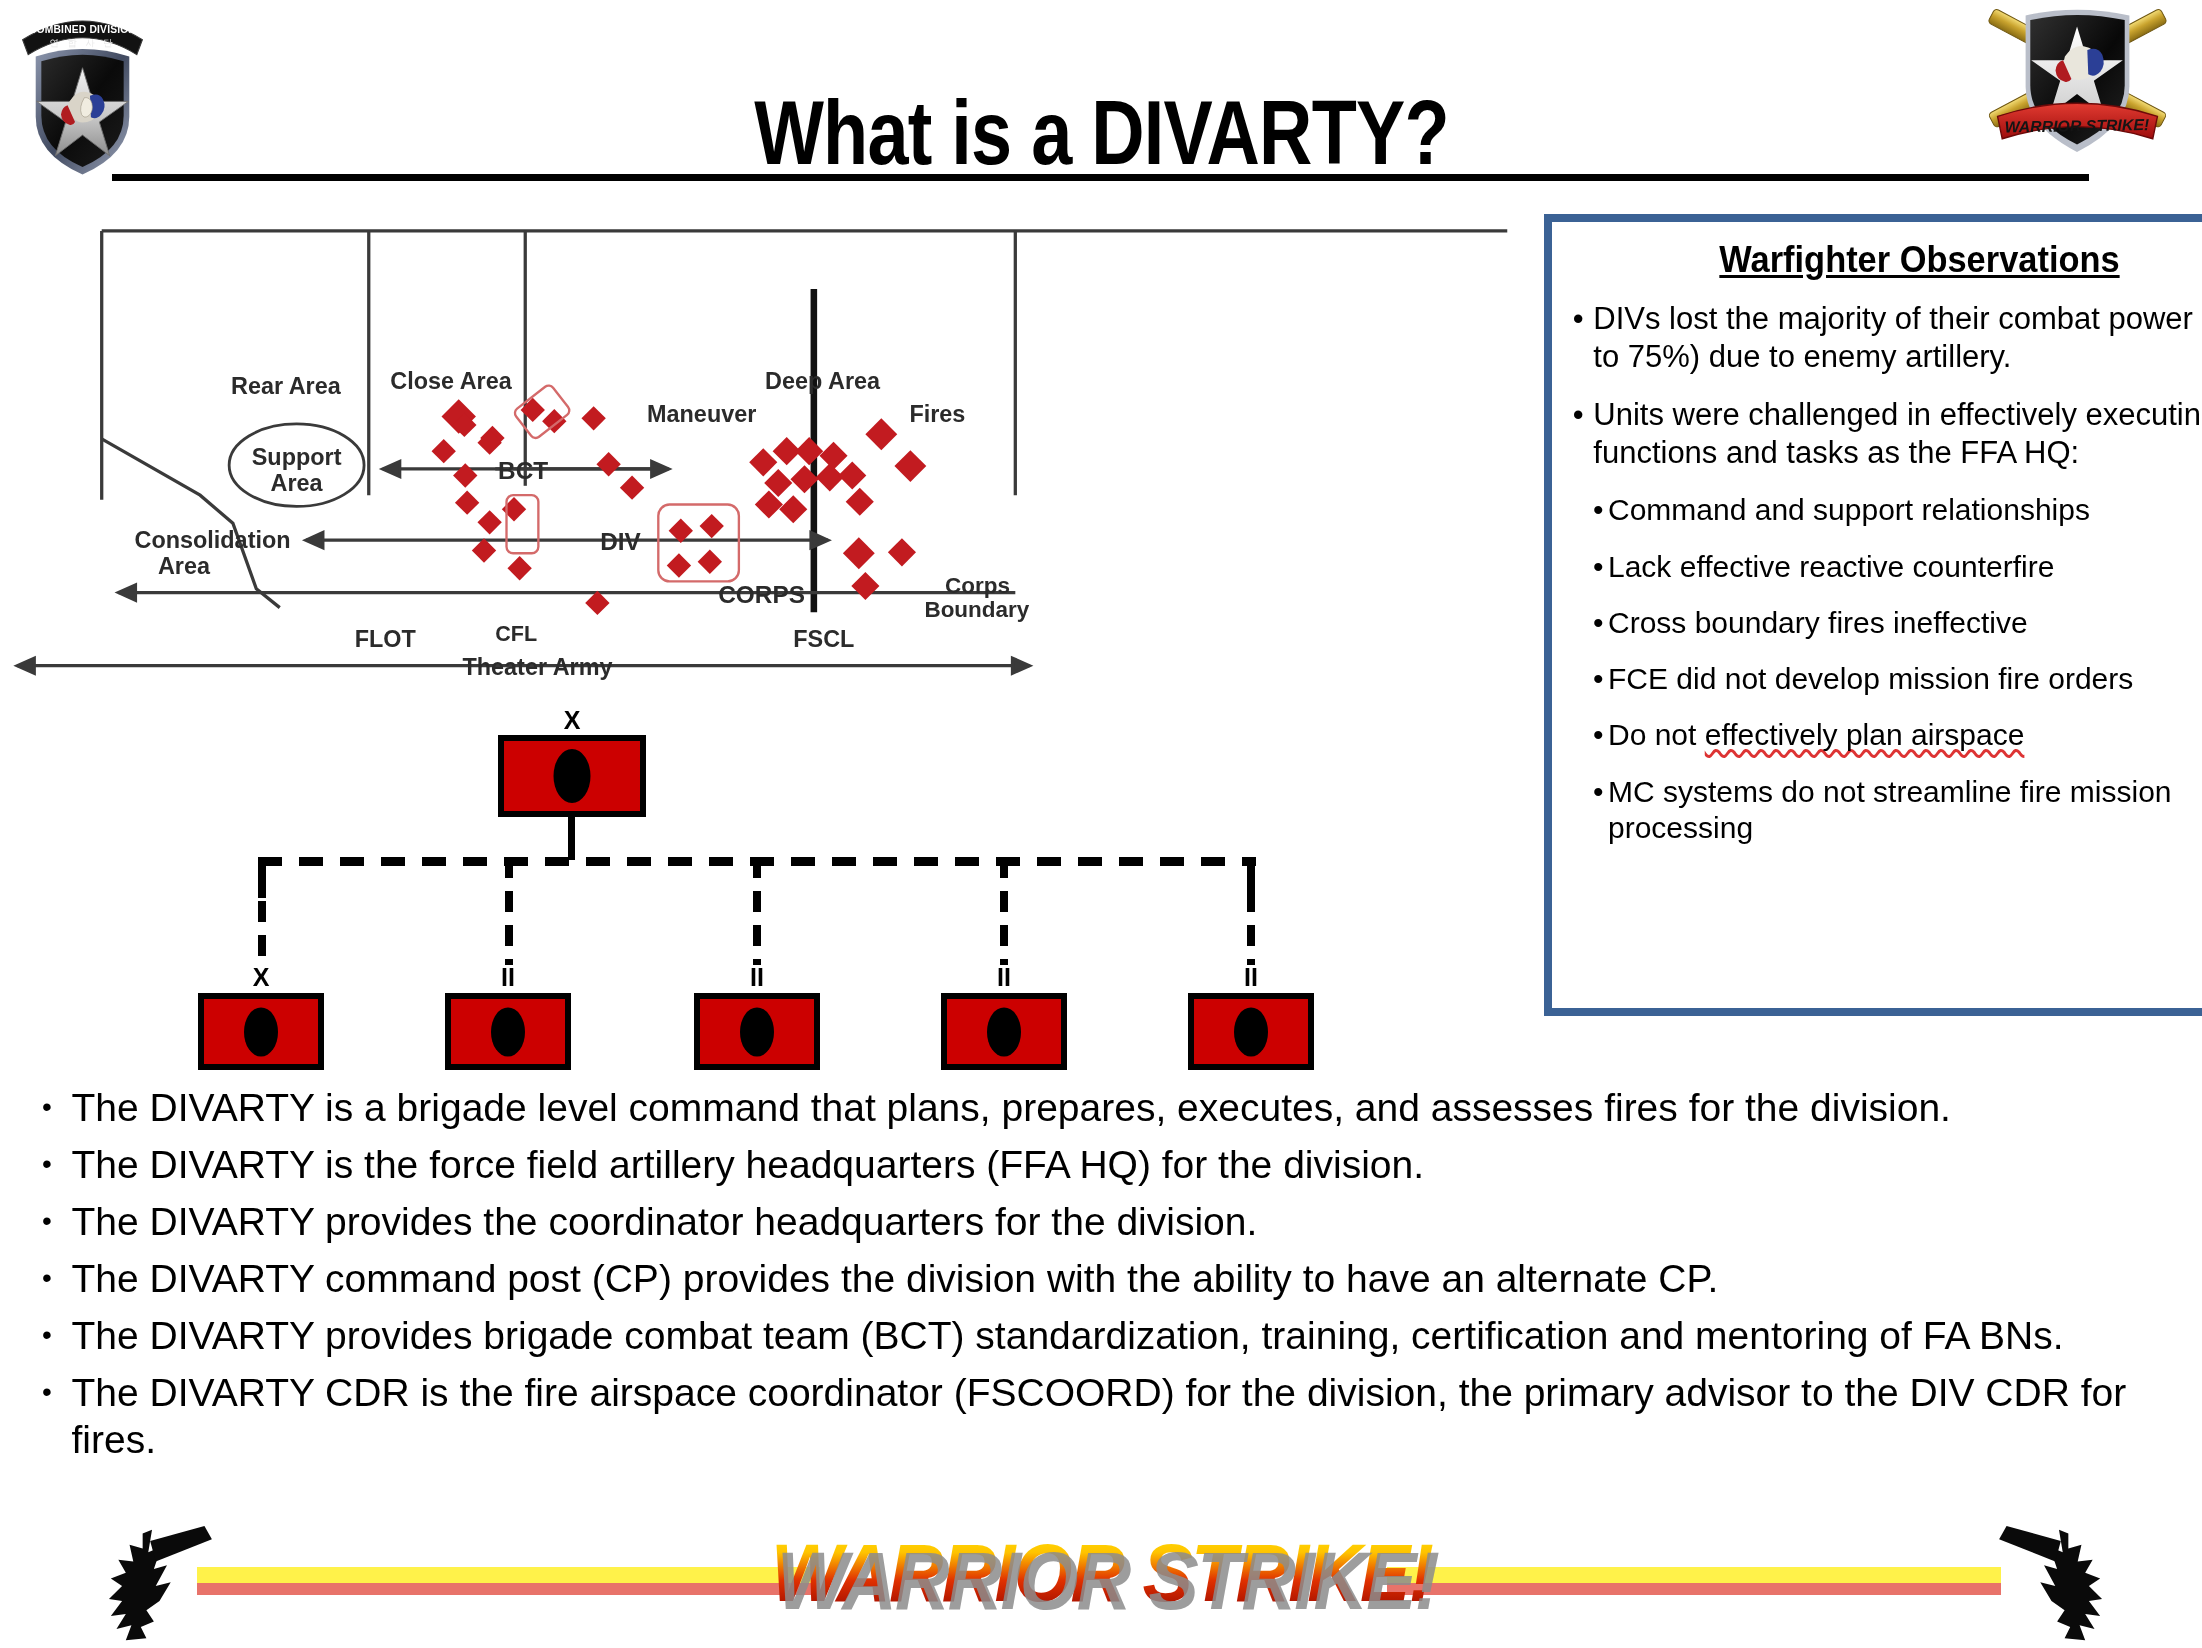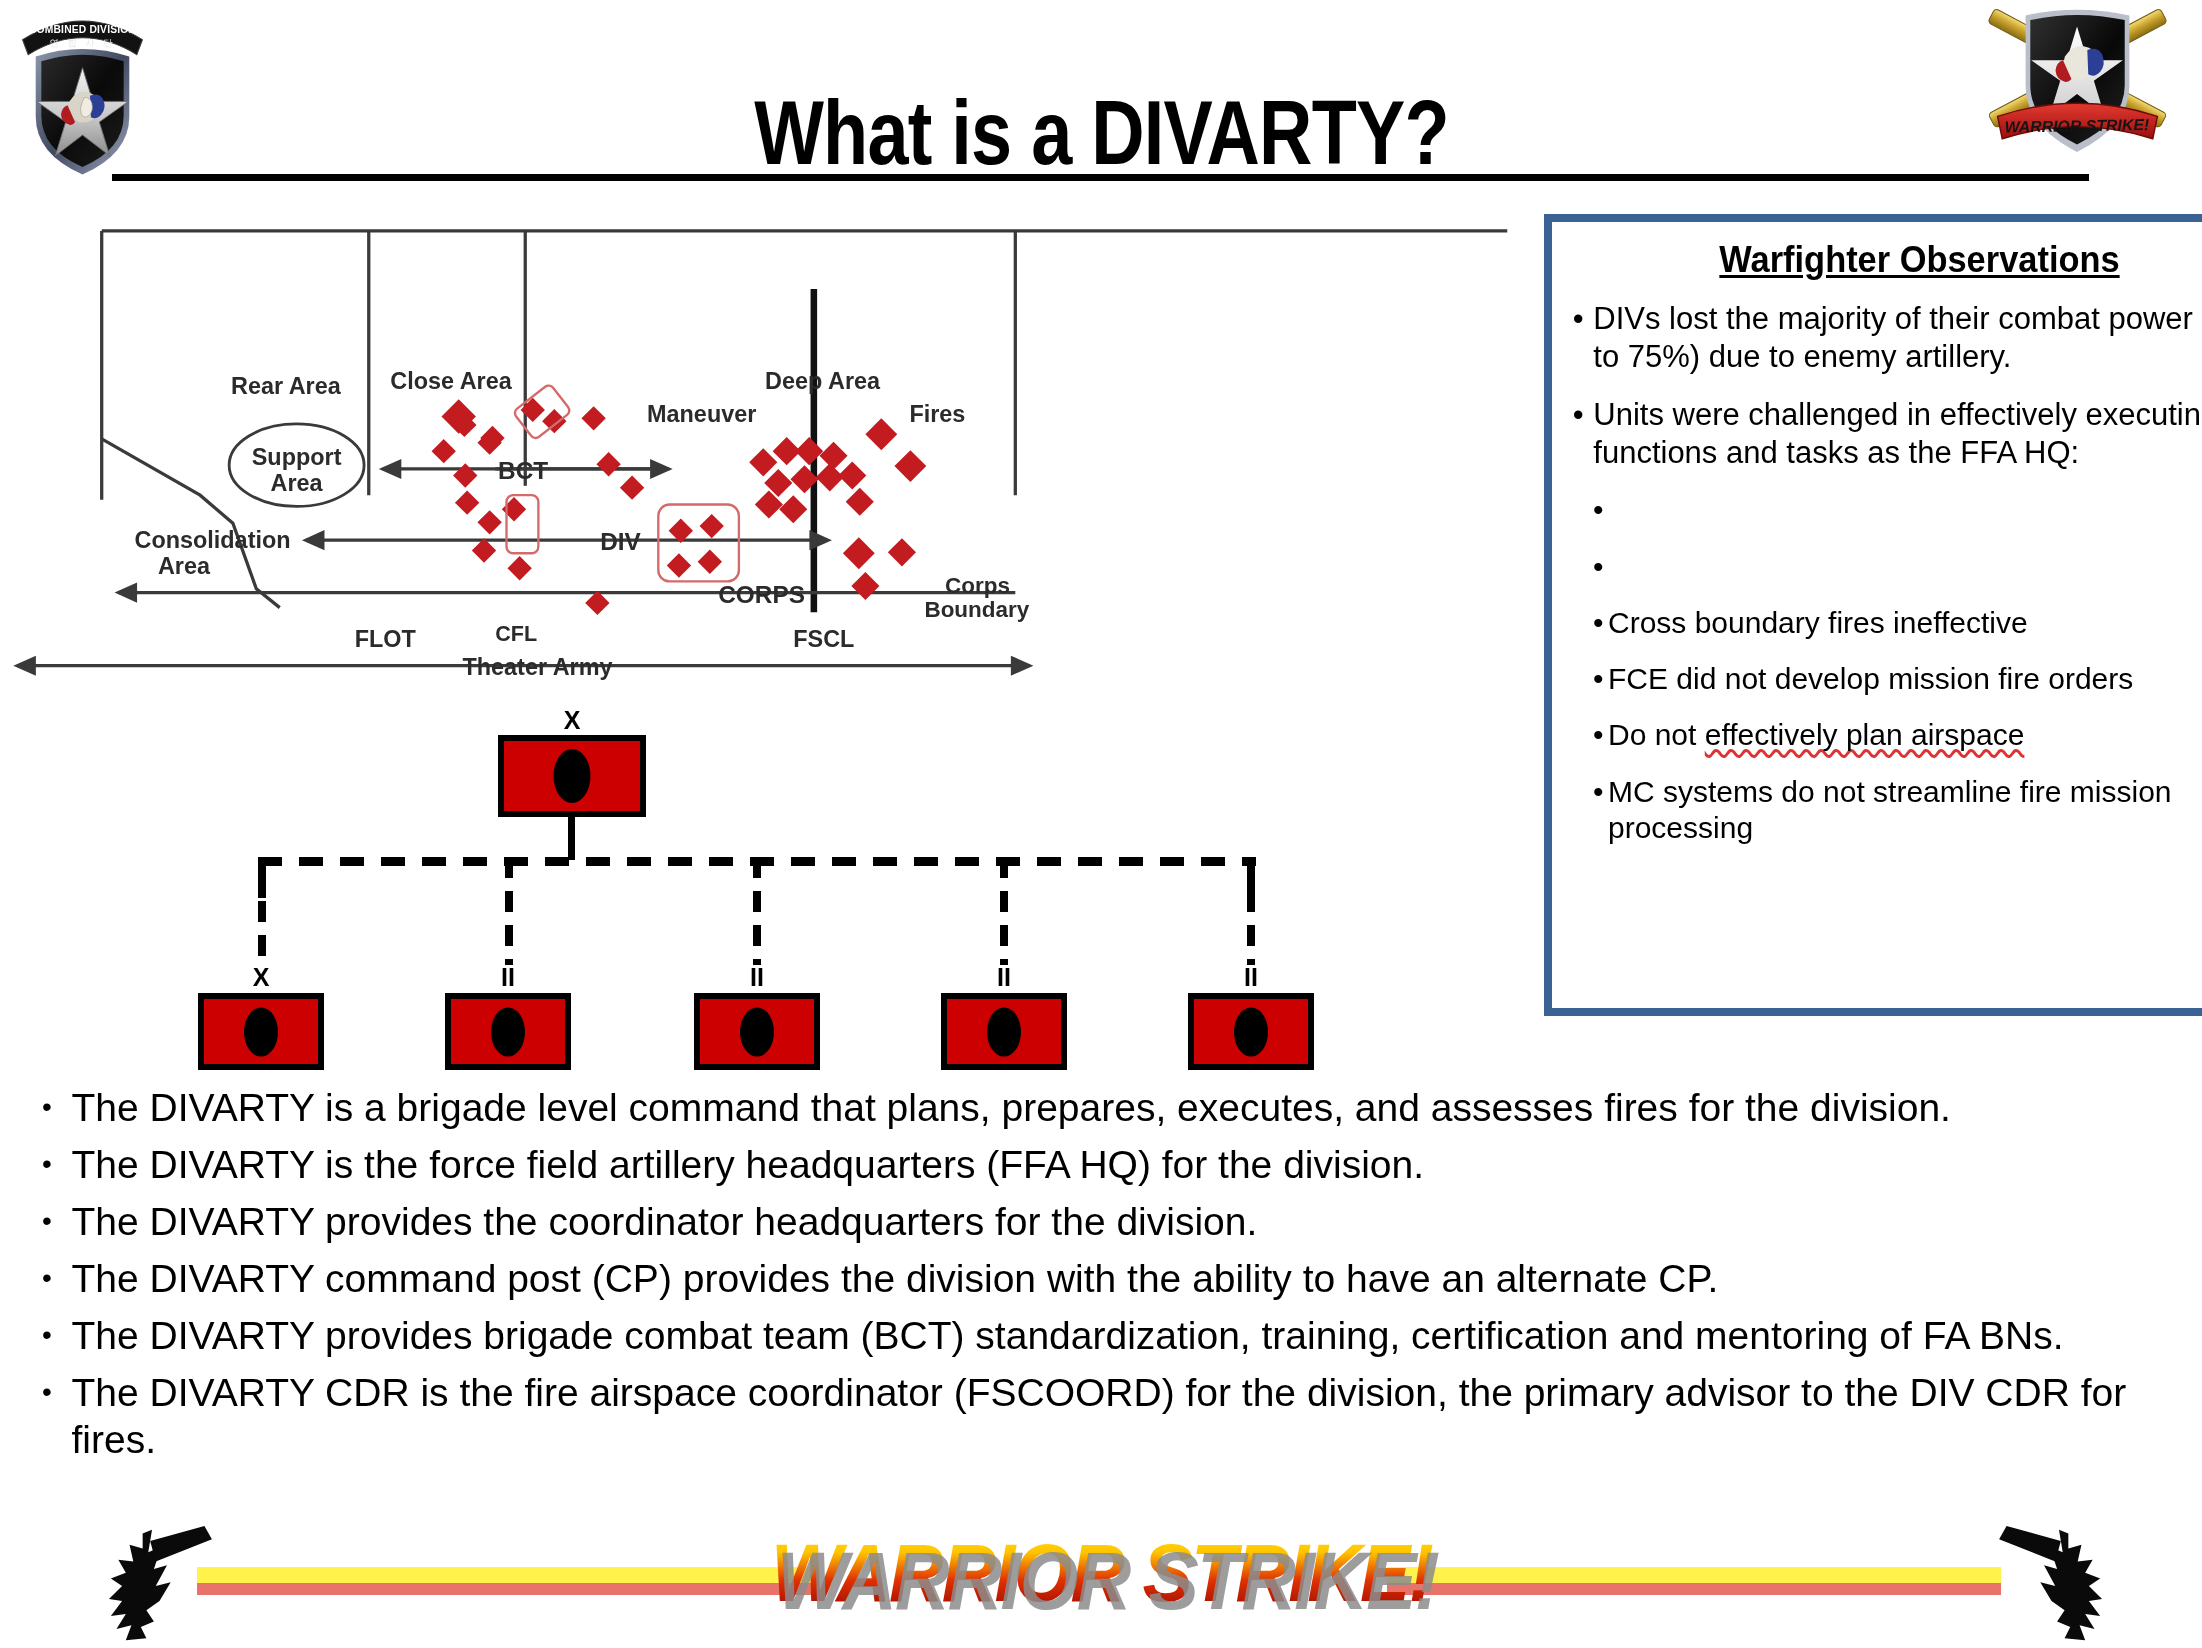--- a/index.html
+++ b/index.html
@@ -403,23 +403,25 @@
     <span class="b">•</span>
     <span>DIVs lost the majority of their combat power (70 to 75%) due to enemy artillery.</span>
   </div>
   <div class="obs-l1">
     <span class="b">•</span>
     <span>Units were challenged in effectively executing the functions and tasks as the FFA HQ:</span>
   </div>
 
   <div class="obs-l2">
     <span class="b">•</span>
-  </div>
-  <div class="obs-l2">
-    <span class="b">•</span>
+    <span>Command and support relationships</span>
+  </div>
+  <div class="obs-l2">
+    <span class="b">•</span>
+    <span>Lack effective reactive counterfire</span>
   </div>
   <div class="obs-l2">
     <span class="b">•</span>
     <span>Cross boundary fires ineffective</span>
   </div>
   <div class="obs-l2">
     <span class="b">•</span>
     <span>FCE did not develop mission fire orders</span>
   </div>
   <div class="obs-l2">

